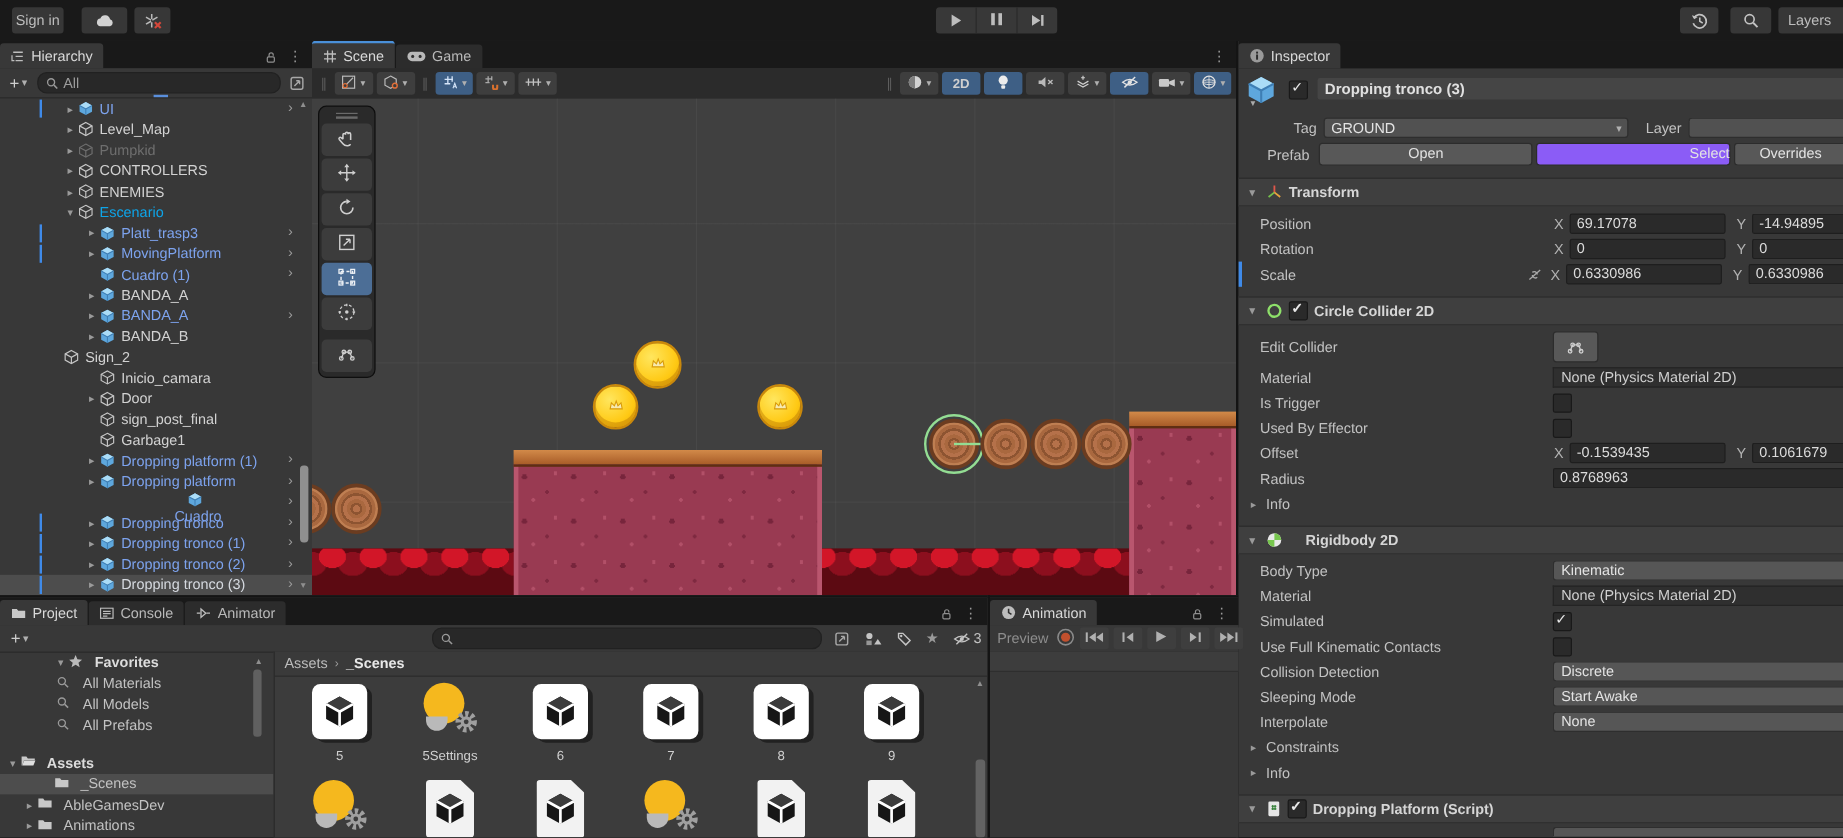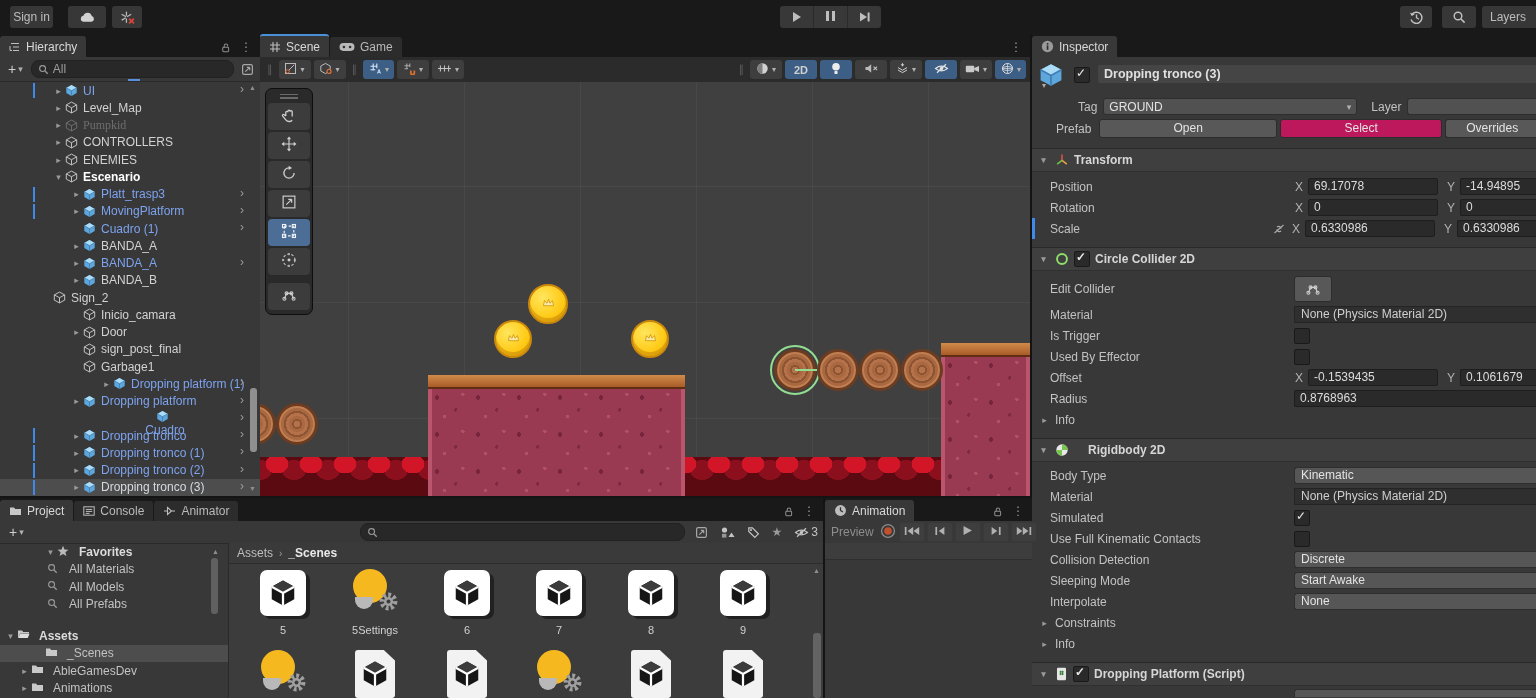--- a/index.html
+++ b/index.html
@@ -271,21 +271,21 @@
         <span class="hlabel" style="color: rgb(210, 210, 210);">Level_Map</span>
       </div>
       <div class="h-row" style="padding-left: 52px;">
         <span class="fold fold-closed"></span>
         <span class="hicon">
           <svg viewBox="0 0 12 12" width="13" height="13">
             <path d="M6 1 L10.8 3.6 V8.4 L6 11 L1.2 8.4 V3.6 Z" fill="none" stroke="#6e6e6e" stroke-width="0.9"></path>
             <path d="M1.2 3.6 L6 6.2 L10.8 3.6 M6 6.2 V11" fill="none" stroke="#6e6e6e" stroke-width="0.9"></path>
           </svg>
         </span>
-        <span class="hlabel" style="color: rgb(110, 110, 110); font-family: Liberation Serif, serif;">Pumpkid</span>
+        <span class="hlabel" style="color: rgb(110, 110, 110);">Pumpkid</span>
       </div>
       <div class="h-row" style="padding-left: 52px;">
         <span class="fold fold-closed"></span>
         <span class="hicon">
           <svg viewBox="0 0 12 12" width="13" height="13">
             <path d="M6 1 L10.8 3.6 V8.4 L6 11 L1.2 8.4 V3.6 Z" fill="none" stroke="#c4c4c4" stroke-width="0.9"></path>
             <path d="M1.2 3.6 L6 6.2 L10.8 3.6 M6 6.2 V11" fill="none" stroke="#c4c4c4" stroke-width="0.9"></path>
           </svg>
         </span>
         <span class="hlabel" style="color: rgb(210, 210, 210);">CONTROLLERS</span>
@@ -301,21 +301,21 @@
         <span class="hlabel" style="color: rgb(210, 210, 210);">ENEMIES</span>
       </div>
       <div class="h-row" style="padding-left: 52px;">
         <span class="fold fold-open"></span>
         <span class="hicon">
           <svg viewBox="0 0 12 12" width="13" height="13">
             <path d="M6 1 L10.8 3.6 V8.4 L6 11 L1.2 8.4 V3.6 Z" fill="none" stroke="#c4c4c4" stroke-width="0.9"></path>
             <path d="M1.2 3.6 L6 6.2 L10.8 3.6 M6 6.2 V11" fill="none" stroke="#c4c4c4" stroke-width="0.9"></path>
           </svg>
         </span>
-        <span class="hlabel" style="color: #ffffff; font-weight: bold;">Escenario</span>
+        <span class="hlabel" style="color: #0ea5e9;">Escenario</span>
       </div>
       <div class="h-row" style="padding-left: 70px;">
         <div class="tick"></div>
         <span class="fold fold-closed"></span>
         <span class="hicon">
           <svg viewBox="0 0 12 12" width="13" height="13">
             <path d="M6 1 L10.8 3.6 V8.4 L6 11 L1.2 8.4 V3.6 Z" fill="#5ea7dd"></path>
             <path d="M6 1 L10.8 3.6 L6 6.2 L1.2 3.6 Z" fill="#aadcf7"></path>
             <path d="M6 6.2 V11 M1.2 3.6 L6 6.2 L10.8 3.6" stroke="#3e7eb4" stroke-width="0.8" fill="none"></path>
           </svg>
@@ -425,21 +425,21 @@
       <div class="h-row" style="padding-left: 70px;">
         <span class="fold"></span>
         <span class="hicon">
           <svg viewBox="0 0 12 12" width="13" height="13">
             <path d="M6 1 L10.8 3.6 V8.4 L6 11 L1.2 8.4 V3.6 Z" fill="none" stroke="#c4c4c4" stroke-width="0.9"></path>
             <path d="M1.2 3.6 L6 6.2 L10.8 3.6 M6 6.2 V11" fill="none" stroke="#c4c4c4" stroke-width="0.9"></path>
           </svg>
         </span>
         <span class="hlabel" style="color: rgb(210, 210, 210);">Garbage1</span>
       </div>
-      <div class="h-row" style="padding-left: 100px; text-align: center;">
+      <div class="h-row" style="padding-left: 70px; text-align: center;">
         <span class="fold fold-closed"></span>
         <span class="hicon">
           <svg viewBox="0 0 12 12" width="13" height="13">
             <path d="M6 1 L10.8 3.6 V8.4 L6 11 L1.2 8.4 V3.6 Z" fill="#5ea7dd"></path>
             <path d="M6 1 L10.8 3.6 L6 6.2 L1.2 3.6 Z" fill="#aadcf7"></path>
             <path d="M6 6.2 V11 M1.2 3.6 L6 6.2 L10.8 3.6" stroke="#3e7eb4" stroke-width="0.8" fill="none"></path>
           </svg>
         </span>
         <span class="hlabel" style="color: rgb(125, 163, 238);">Dropping platform (1)</span>
         <span class="chev"></span>
@@ -764,21 +764,21 @@
         <span>GROUND</span>
         <span class="caret" style="margin-left:auto;"></span>
       </div>
       <span style="margin-left:14px;">Layer</span>
       <div style="flex:1;background:#515151;border:1px solid #2e2e2e;border-right:none;border-radius:3px 0 0 3px;height:15px;margin-left:6px;"></div>
     </div>
     <div class="irow" style="padding-left:24px;height:23px;">
       <span>Prefab</span>
       <div style="flex:1;display:flex;gap:3px;margin-left:8px;">
         <div style="flex:1.15;height:17px;background:#585858;border:1px solid #2c2c2c;border-radius:3px;text-align:center;line-height:17px;color:#e3e3e3;">Open</div>
-        <div style="flex:1.05;height:17px;background:#be185d;border:1px solid #2c2c2c;border-radius:3px;text-align:center;line-height:17px;color:#e3e3e3;">Select</div>
+        <div style="flex:1.05;height:17px;background:#8b5cf6;border:1px solid #2c2c2c;border-radius:3px;text-align:right;line-height:17px;color:#e3e3e3;">Select</div>
         <div style="flex:0.6;height:17px;background:#585858;border:1px solid #2c2c2c;border-right:none;border-radius:3px 0 0 3px;text-align:center;line-height:17px;color:#e3e3e3;overflow:hidden;">Overrides</div>
       </div>
     </div>
 
     <div class="icomp">
       <div class="ihead">
         <span class="fold fold-open"></span>
         <span style="display: inline-flex;">
             <svg viewBox="0 0 13 13" width="14" height="14">
               <path d="M6.5 6.8 V1.5" stroke="#e0574b" stroke-width="1.4"></path>

